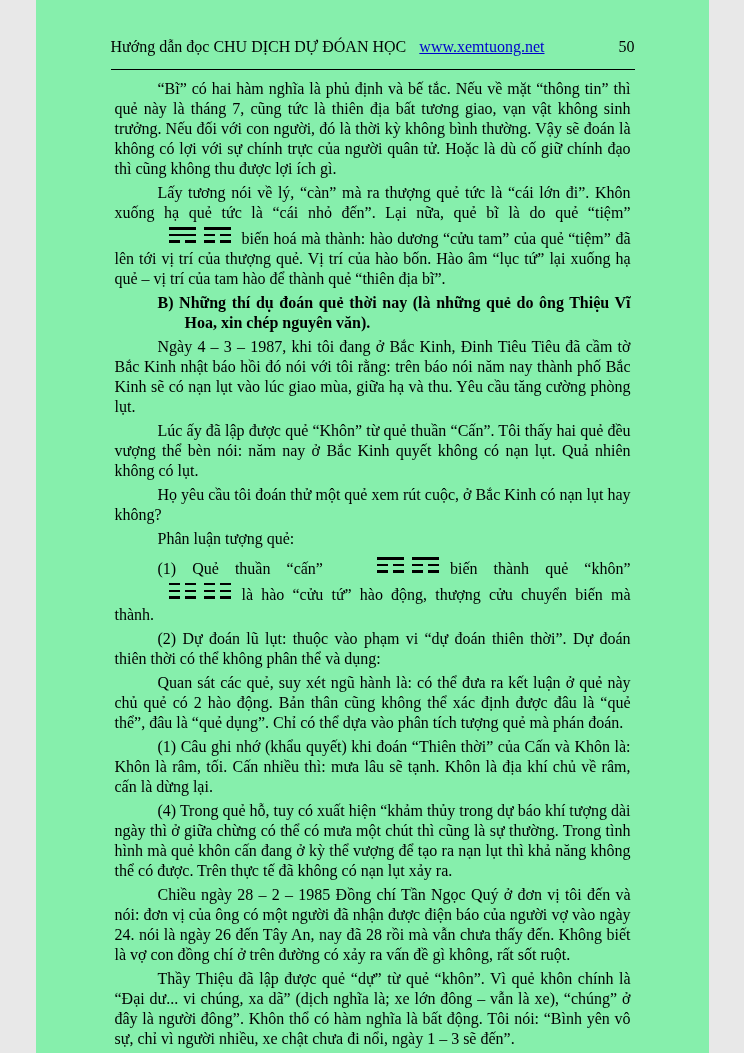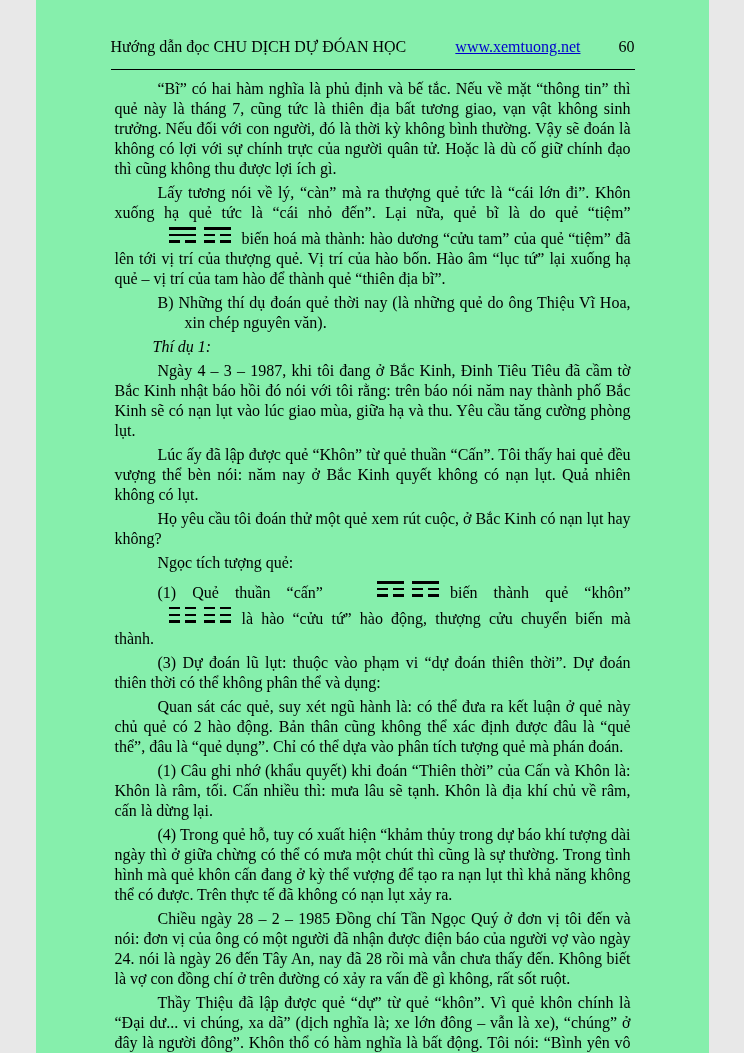--- a/index.html
+++ b/index.html
@@ -4,71 +4,70 @@
 <style>
   html,body{margin:0;padding:0;background:#e8e8e8;}
   .page{
     width:673px;height:1053px;background:#86efac;margin:0 auto;
     font-family:"Liberation Serif","DejaVu Serif",serif;
     color:#000;box-sizing:border-box;
     padding:38px 74px 0 75px;overflow:hidden;
   }
   .header{display:flex;align-items:baseline;font-size:16px;}
   .header-title{flex:1 1 auto;white-space:nowrap;}
-  .header-right{display:flex;align-items:baseline;}
+  .header-right{display:flex;align-items:baseline;gap:36px;}
   .header-link{color:#0000cc;text-decoration:underline;margin-right:38px;}
   .page-number{color:#000;}
   .rule{border-bottom:1.5px solid #000;margin-top:13px;}
   .content{margin-top:9px;font-size:16px;line-height:20px;}
   .content p{margin:4px;text-align:justify;text-indent:43px;}
   .content p.example-label{font-style:italic;text-align:left;text-indent:38px;}
-  .content p.heading-b{font-weight:normal;text-indent:-27px;padding-left:70px;text-align:justify;}
+  .content p.heading-b{font-weight:bold;text-indent:-27px;padding-left:70px;text-align:justify;}
   .hexagram{display:inline-block;vertical-align:-3px;margin:0 7px;white-space:nowrap;line-height:0;}
   .trigram{display:inline-block;margin:0 4px;}
   .hex-line{display:block;width:27px;height:2.4px;background:#000;margin:4.2px 0;}
   .hex-line.broken{background:linear-gradient(to right,#000 0 40%,transparent 40% 60%,#000 60% 100%);}
 </style>
 </head>
 <body>
 
 <div class="page">
 
   <div class="header">
     <span class="header-title">Hướng dẫn đọc CHU DỊCH DỰ ĐÓAN HỌC</span>
     <span class="header-right">
       <a href="#" class="header-link">www.xemtuong.net</a>
-      <span class="page-number">60</span>
+      <span class="page-number">50</span>
     </span>
   </div>
 
   <div class="rule"></div>
 
   <div class="content">
 
     <p>“Bĩ” có hai hàm nghĩa là phủ định và bế tắc. Nếu về mặt “thông tin” thì quẻ này là tháng 7, cũng tức là thiên địa bất tương giao, vạn vật không sinh trưởng. Nếu đối với con người, đó là thời kỳ không bình thường. Vậy sẽ đoán là không có lợi với sự chính trực của người quân tử. Hoặc là dù cố giữ chính đạo thì cũng không thu được lợi ích gì.</p>
 
     <p><span>Lấy tương nói về lý, “càn” mà ra thượng quẻ tức là “cái lớn đi”. Khôn xuống hạ quẻ tức là “cái nhỏ đến”. Lại nữa, quẻ bĩ là do quẻ “tiệm”</span><span class="hexagram"><span class="trigram"><span class="hex-line solid"></span><span class="hex-line solid"></span><span class="hex-line broken"></span></span><span class="trigram"><span class="hex-line solid"></span><span class="hex-line broken"></span><span class="hex-line broken"></span></span></span><span>biến hoá mà thành: hào dương “cửu tam” của quẻ “tiệm” đã lên tới vị trí của thượng quẻ. Vị trí của hào bốn. Hào âm “lục tứ” lại xuống hạ quẻ – vị trí của tam hào để thành quẻ “thiên địa bĩ”.</span></p>
 
 
 
     <p class="heading-b"><span>B)</span> <span>Những thí dụ đoán quẻ thời nay (là những quẻ do ông Thiệu Vĩ Hoa, xin chép nguyên văn).</span></p>
 
-    <p class="example-label">Thí dụ 1:</p>
 
     <p>Ngày 4 – 3 – 1987, khi tôi đang ở Bắc Kinh, Đinh Tiêu Tiêu đã cầm tờ Bắc Kinh nhật báo hồi đó nói với tôi rằng: trên báo nói năm nay thành phố Bắc Kinh sẽ có nạn lụt vào lúc giao mùa, giữa hạ và thu. Yêu cầu tăng cường phòng lụt.</p>
 
     <p>Lúc ấy đã lập được quẻ “Khôn” từ quẻ thuần “Cấn”. Tôi thấy hai quẻ đều vượng thể bèn nói: năm nay ở Bắc Kinh quyết không có nạn lụt. Quả nhiên không có lụt.</p>
 
     <p>Họ yêu cầu tôi đoán thử một quẻ xem rút cuộc, ở Bắc Kinh có nạn lụt hay không?</p>
 
-    <p>Ngọc tích tượng quẻ:</p>
+    <p>Phân luận tượng quẻ:</p>
 
     <p><span>(1) Quẻ thuần “cấn”</span><span class="hexagram"><span class="trigram"><span class="hex-line solid"></span><span class="hex-line broken"></span><span class="hex-line broken"></span></span><span class="trigram"><span class="hex-line solid"></span><span class="hex-line broken"></span><span class="hex-line broken"></span></span></span><span>biến thành quẻ “khôn”</span><span class="hexagram"><span class="trigram"><span class="hex-line broken"></span><span class="hex-line broken"></span><span class="hex-line broken"></span></span><span class="trigram"><span class="hex-line broken"></span><span class="hex-line broken"></span><span class="hex-line broken"></span></span></span><span>là hào “cửu tứ” hào động, thượng cửu chuyển biến mà thành.</span></p>
 
-    <p>(3) Dự đoán lũ lụt: thuộc vào phạm vi “dự đoán thiên thời”. Dự đoán thiên thời có thể không phân thể và dụng:</p>
+    <p>(2) Dự đoán lũ lụt: thuộc vào phạm vi “dự đoán thiên thời”. Dự đoán thiên thời có thể không phân thể và dụng:</p>
 
     <p>Quan sát các quẻ, suy xét ngũ hành là: có thể đưa ra kết luận ở quẻ này chủ quẻ có 2 hào động. Bản thân cũng không thể xác định được đâu là “quẻ thể”, đâu là “quẻ dụng”. Chỉ có thể dựa vào phân tích tượng quẻ mà phán đoán.</p>
 
     <p>(1) Câu ghi nhớ (khẩu quyết) khi đoán “Thiên thời” của Cấn và Khôn là: Khôn là râm, tối. Cấn nhiều thì: mưa lâu sẽ tạnh. Khôn là địa khí chủ về râm, cấn là dừng lại.</p>
 
     <p>(4) Trong quẻ hỗ, tuy có xuất hiện “khảm thủy trong dự báo khí tượng dài ngày thì ở giữa chừng có thể có mưa một chút thì cũng là sự thường. Trong tình hình mà quẻ khôn cấn đang ở kỳ thể vượng để tạo ra nạn lụt thì khả năng không thể có được. Trên thực tế đã không có nạn lụt xảy ra.</p>
 
 
     <p>Chiều ngày 28 – 2 – 1985 Đồng chí Tần Ngọc Quý ở đơn vị tôi đến và nói: đơn vị của ông có một người đã nhận được điện báo của người vợ vào ngày 24. nói là ngày 26 đến Tây An, nay đã 28 rồi mà vẫn chưa thấy đến. Không biết là vợ con đồng chí ở trên đường có xảy ra vấn đề gì không, rất sốt ruột.</p>
 

